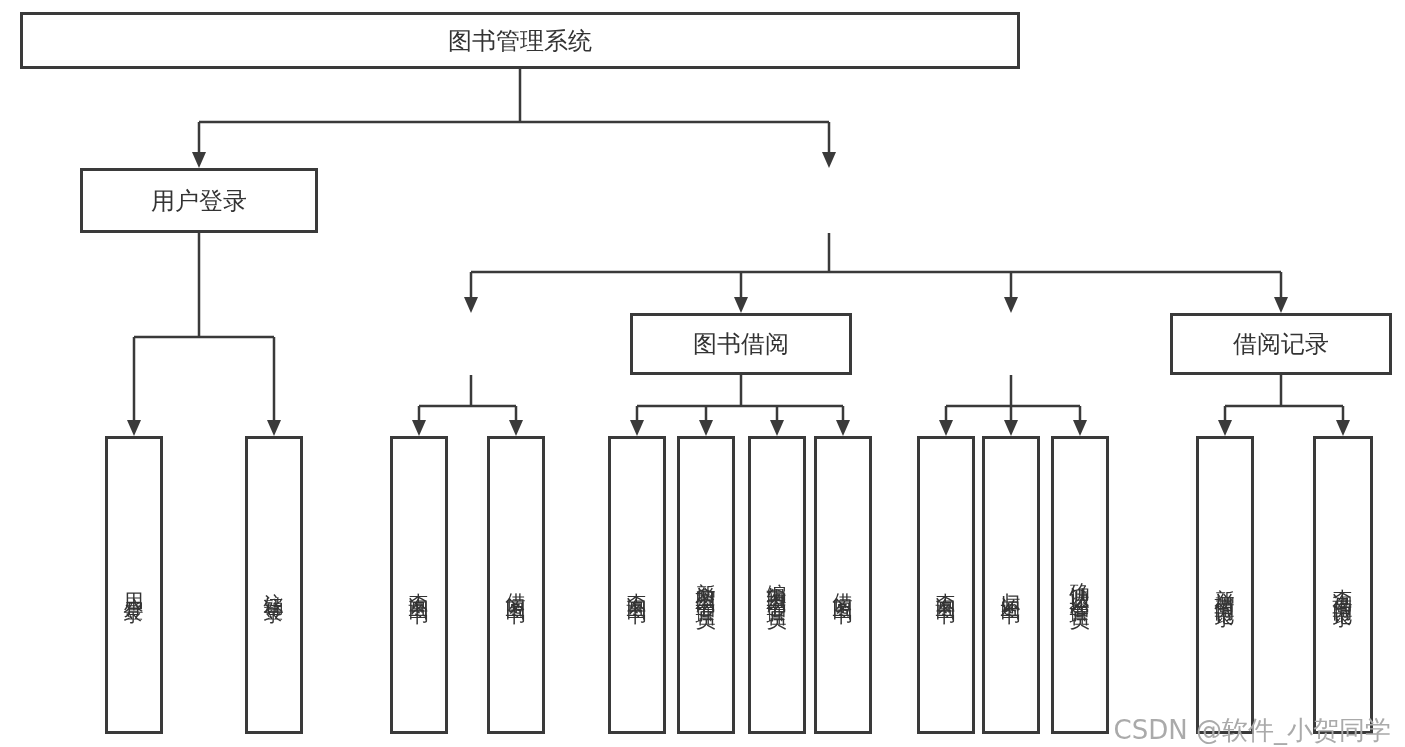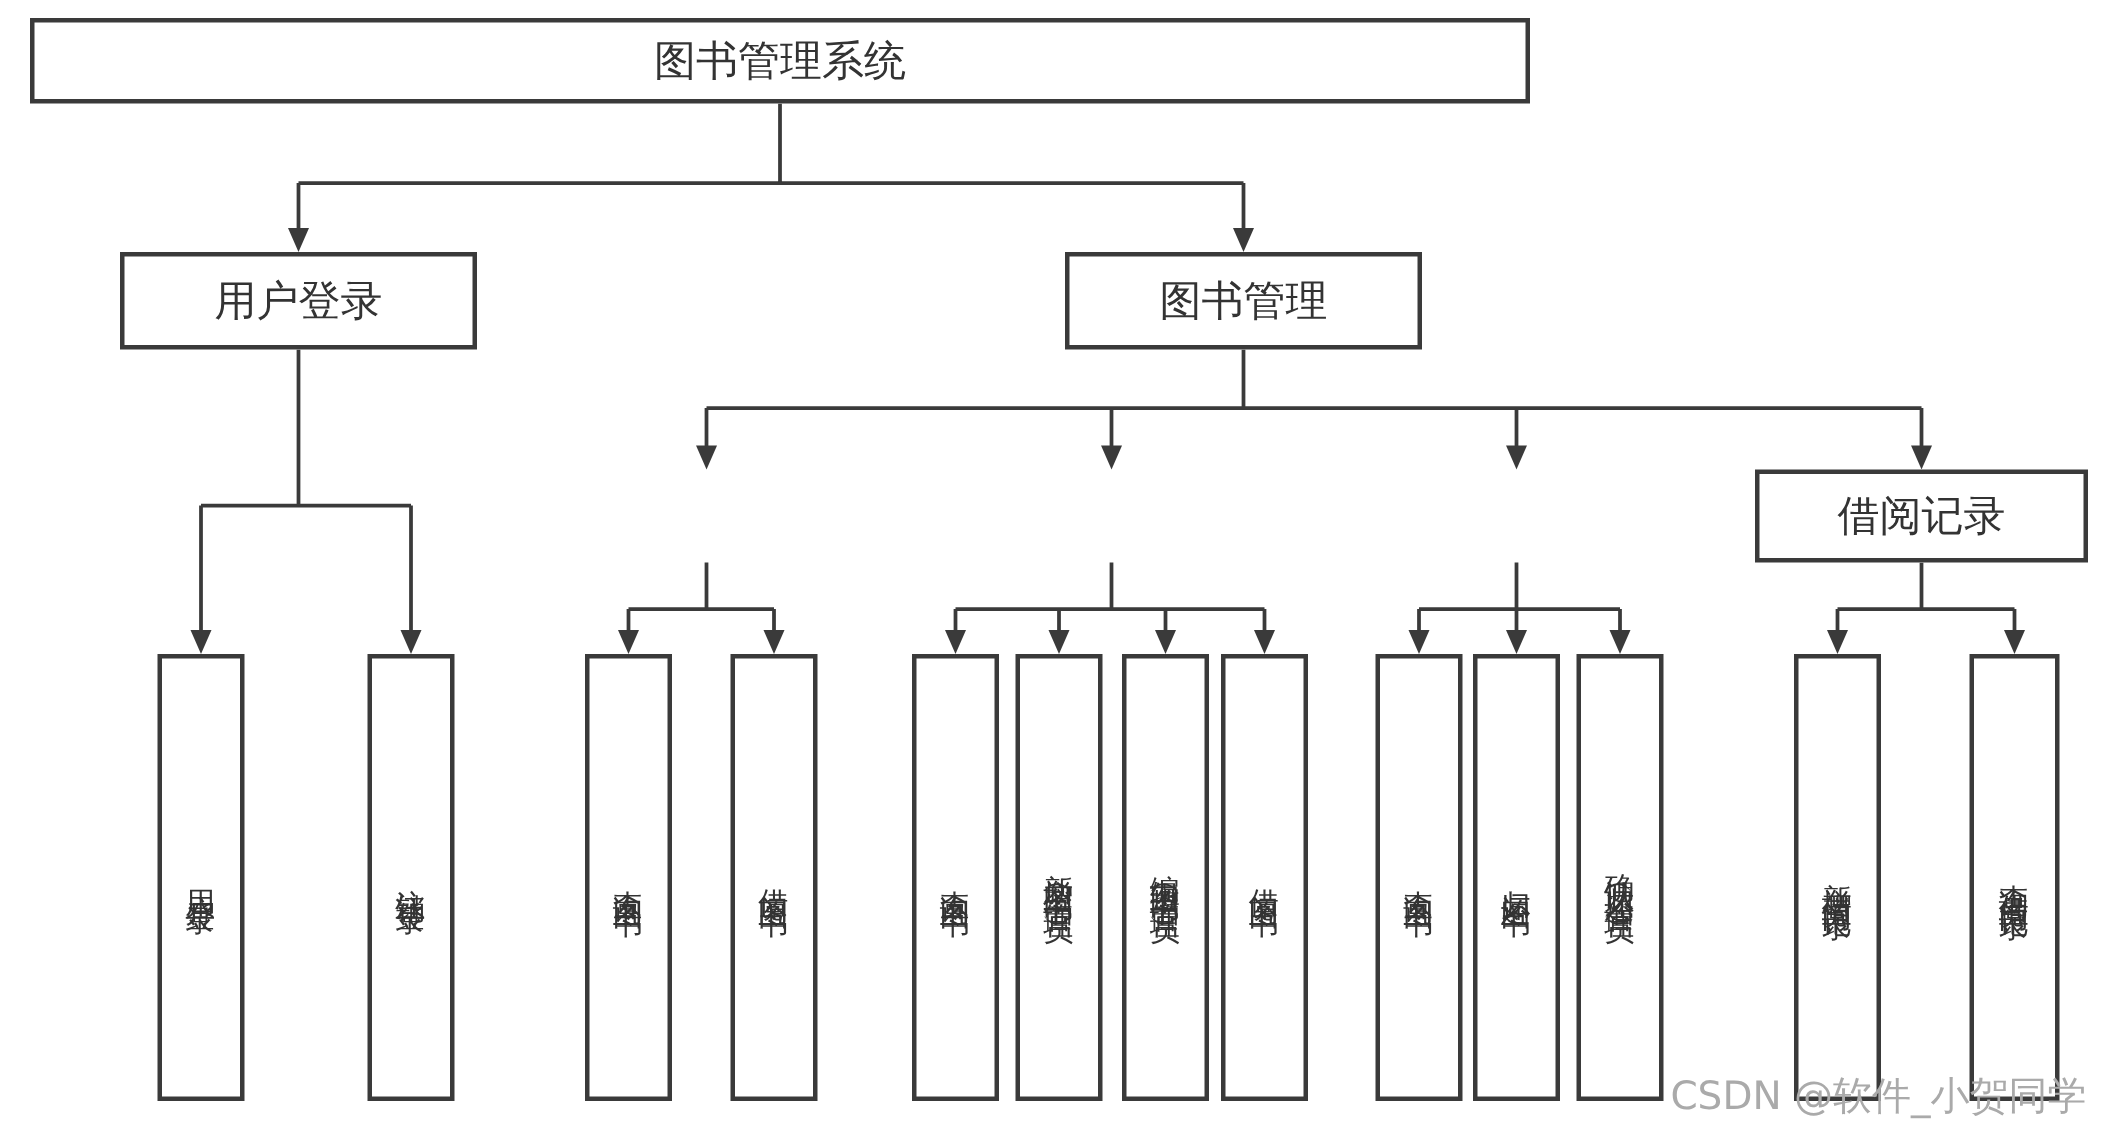--- a/index.html
+++ b/index.html
@@ -16,21 +16,21 @@
     font-family:"DejaVu Sans","Liberation Sans",sans-serif;
     overflow:hidden;
   }
   .box{
     position:absolute;
     box-sizing:border-box;
     border:3px solid var(--line);
     background:var(--bg);
     display:flex;align-items:center;justify-content:center;
     color:var(--text);
-    font-size:28px;
+    font-size:24px;
     text-align:center;
     z-index:2;
   }
   .vbox{
     writing-mode:vertical-rl;
     text-orientation:mixed;
     line-height:1;
     letter-spacing:4px;
     font-size:20px;
     padding:4px 0;
@@ -115,22 +115,22 @@
     <g>
       <path d="M1281 375 V406 M1225 406 H1343 M1225 406 V421 M1343 406 V421"></path>
       <polygon points="1218,420 1232,420 1225,436"></polygon>
       <polygon points="1336,420 1350,420 1343,436"></polygon>
     </g>
   </svg>
 
   <div class="box n-root">图书管理系统</div>
 
   <div class="box n-userlogin">用户登录</div>
-  <div class="box n-bookmgmt">图书管理</div>
 
+  <div class="box n-borrowing">图书借阅</div>
   <div class="box n-records">借阅记录</div>
 
   <div class="box vbox leaf lf-1">用户登录</div>
   <div class="box vbox leaf lf-2">注销登录</div>
 
   <div class="box vbox leaf lf-3">查询图书</div>
   <div class="box vbox leaf lf-4">借阅图书</div>
 
   <div class="box vbox leaf lf-5">查询图书</div>
   <div class="box vbox leaf lf-6">新增图书（管理员）</div>

